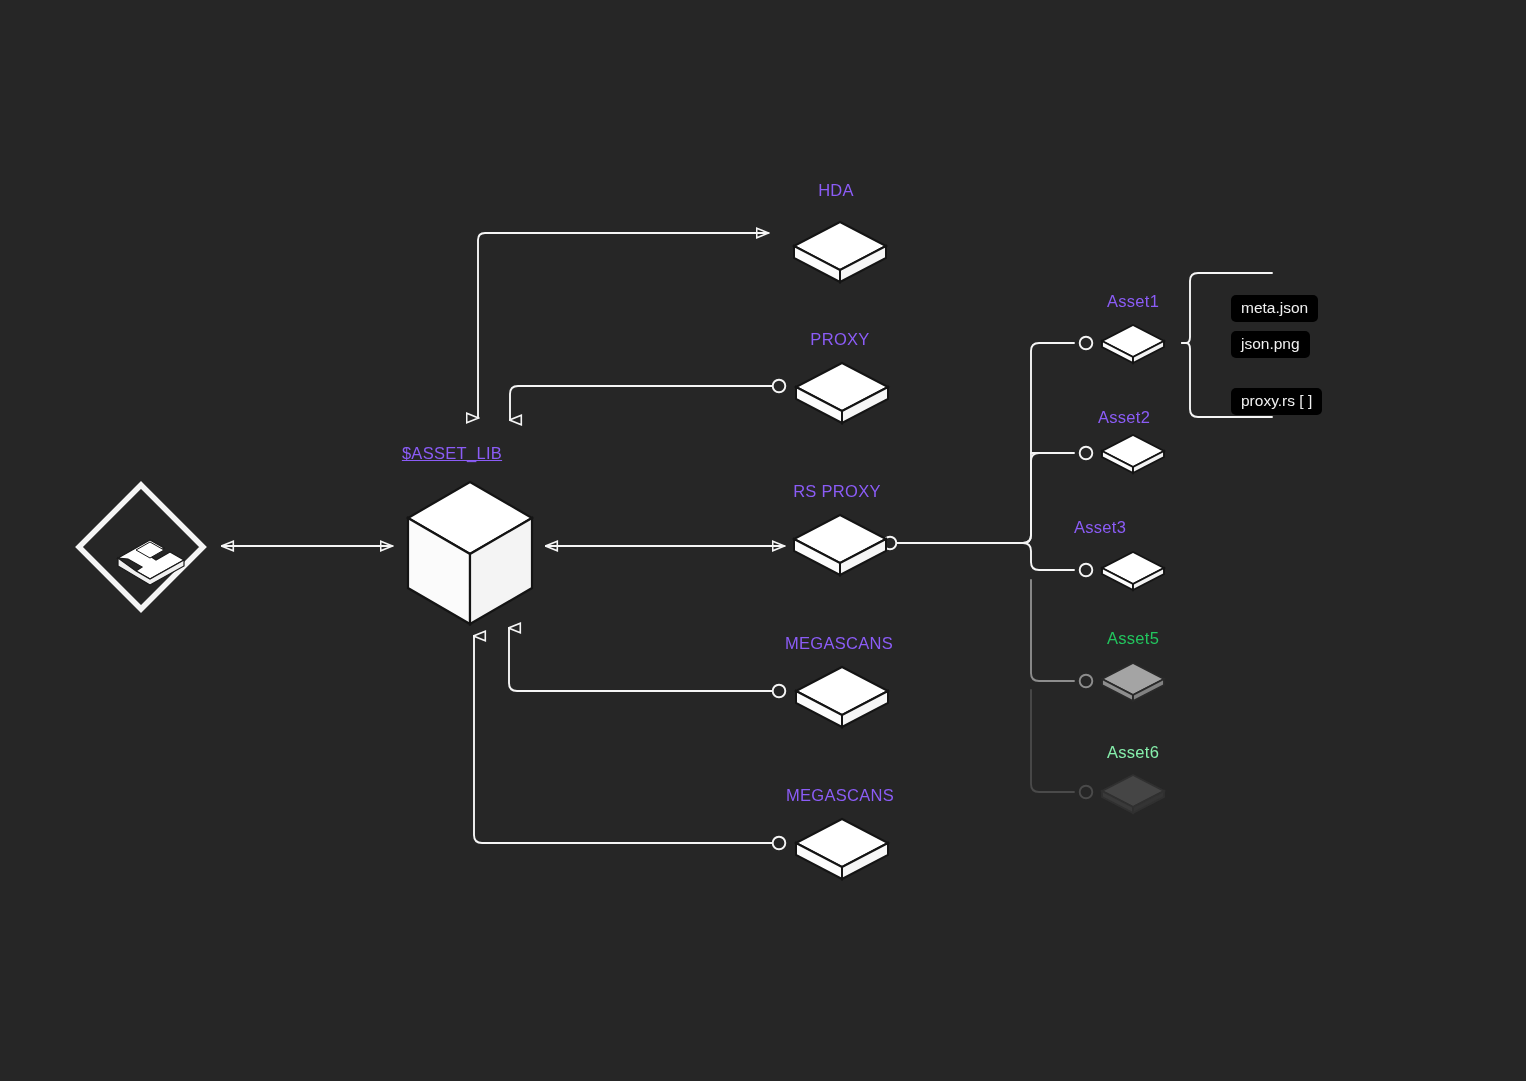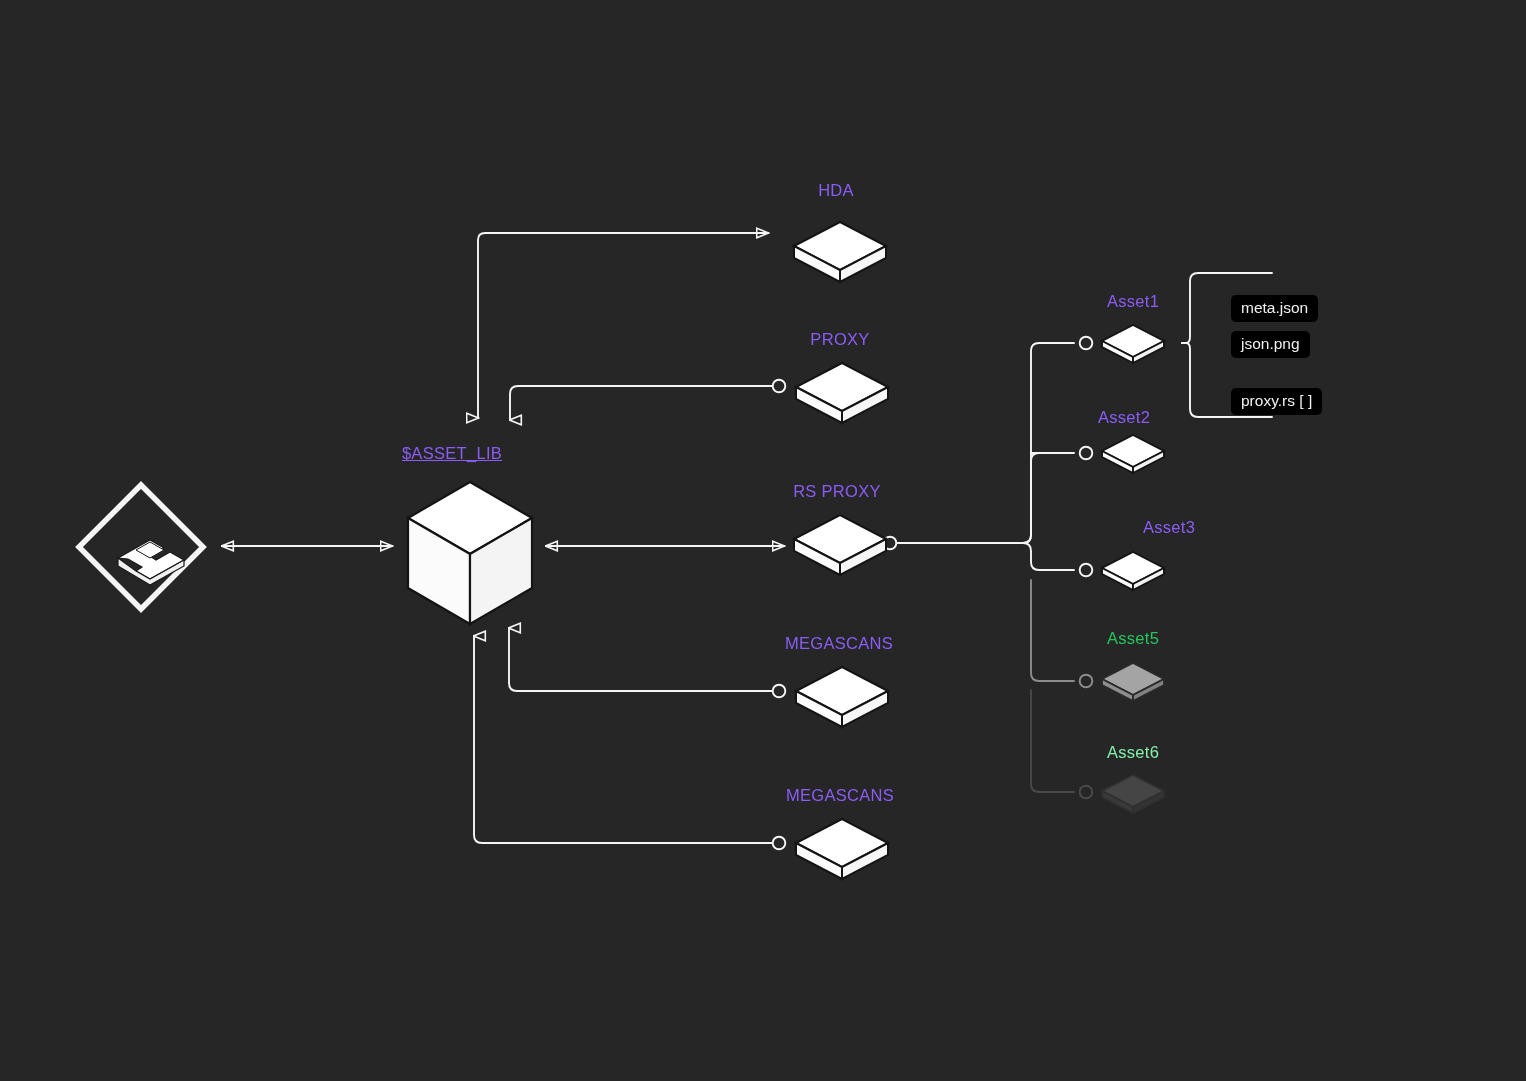--- a/index.html
+++ b/index.html
@@ -209,21 +209,21 @@
   <div class="node" style="left:1098px; top:432px;">
     <svg width="70" height="44" viewBox="0 0 70 44">
       <g>
         <path d="M35,3 L66,19 L35,35 L4,19 Z" fill="#ffffff" stroke="#141414" stroke-width="1.9"></path>
         <path d="M4,19 L35,35 L35,41 L4,25 Z" fill="#fbfbfb" stroke="#141414" stroke-width="1.9"></path>
         <path d="M66,19 L66,25 L35,41 L35,35 Z" fill="#f2f2f2" stroke="#141414" stroke-width="1.9"></path>
       </g>
     </svg>
   </div>
 
-  <div class="node-label" style="left:1109px; top:518px; width:120px;">Asset3</div>
+  <div class="node-label" style="left:1040px; top:518px; width:120px;">Asset3</div>
   <div class="node" style="left:1098px; top:549px;">
     <svg width="70" height="44" viewBox="0 0 70 44">
       <g>
         <path d="M35,3 L66,19 L35,35 L4,19 Z" fill="#ffffff" stroke="#141414" stroke-width="1.9"></path>
         <path d="M4,19 L35,35 L35,41 L4,25 Z" fill="#fbfbfb" stroke="#141414" stroke-width="1.9"></path>
         <path d="M66,19 L66,25 L35,41 L35,35 Z" fill="#f2f2f2" stroke="#141414" stroke-width="1.9"></path>
       </g>
     </svg>
   </div>
 

